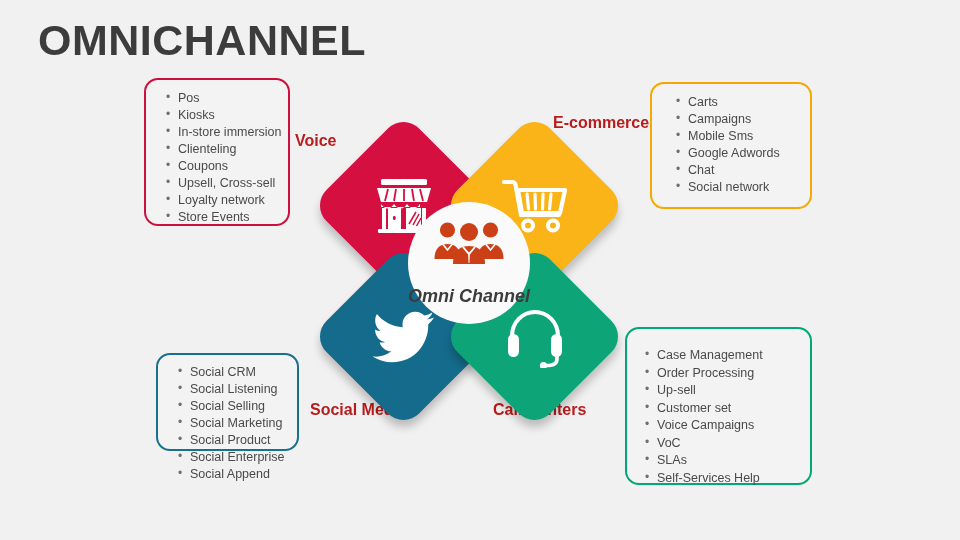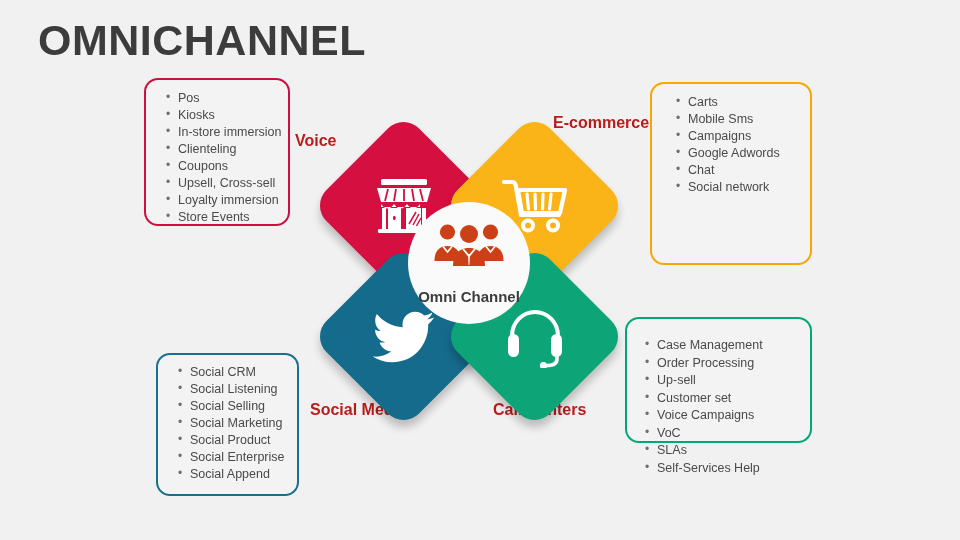--- a/index.html
+++ b/index.html
@@ -44,27 +44,27 @@
   .infobox li::before{
     content:"\2022";
     position:absolute;left:2px;top:-1px;
     color:#6E6E6E;
     font-size:12px;
   }
 
   #box-stores{left:144px;top:78px;width:146px;height:148px;border-color:#CE0E3E;}
   #box-stores ul{padding:10px 0 0 18px;}
 
-  #box-ecommerce{left:650px;top:82px;width:162px;height:183px;border-color:#F5A800;}
+  #box-ecommerce{left:650px;top:82px;width:162px;height:127px;border-color:#F5A800;}
   #box-ecommerce ul{padding:10px 0 0 22px;}
 
-  #box-social{left:156px;top:353px;width:143px;height:143px;border-color:#1A6E8E;}
+  #box-social{left:156px;top:353px;width:143px;height:98px;border-color:#1A6E8E;}
   #box-social ul{padding:9px 0 0 18px;}
 
-  #box-callcenters{left:625px;top:317px;width:187px;height:126px;border-color:#00A877;}
+  #box-callcenters{left:625px;top:327px;width:187px;height:158px;border-color:#00A877;}
   #box-callcenters ul{padding:18px 0 0 16px;}
   #box-callcenters li{line-height:17.5px;}
 
   
   .chlabel{
     position:absolute;
     font-size:16px;font-weight:bold;
     color:#b91c1c;
     white-space:nowrap;
     font-family:"Liberation Sans", sans-serif;
@@ -102,51 +102,52 @@
     position:absolute;
     left:78px;top:64px;
     width:122px;height:122px;
     border-radius:50%;
     background:#FAFAFA;
     display:flex;flex-direction:column;
     align-items:center;justify-content:center;
     z-index:5;
   }
   #hub .hub-label{
-    font-size:15px;font-weight:bold;color:#3C3C3C;
+    font-size:18px;font-weight:bold;color:#3C3C3C;
     margin-top:17px;white-space:nowrap;
     font-family:"Liberation Sans", sans-serif;
+    font-style:italic;
   }
   .glyph svg{display:block;}
 </style>
 </head>
 <body>
 
 <div id="slide">
 
   <div class="title">OMNICHANNEL</div>
 
   <div class="infobox" id="box-stores">
     <ul>
         <li>Pos</li>
         <li>Kiosks</li>
         <li>In-store immersion</li>
         <li>Clienteling</li>
         <li>Coupons</li>
         <li>Upsell, Cross-sell</li>
-        <li>Loyalty immersion</li>
+        <li>Loyalty network</li>
         <li>Store Events</li>
       </ul>
   </div>
 
   <div class="infobox" id="box-ecommerce">
     <ul>
         <li>Carts</li>
+        <li>Campaigns</li>
         <li>Mobile Sms</li>
-        <li>Campaigns</li>
         <li>Google Adwords</li>
         <li>Chat</li>
         <li>Social network</li>
       </ul>
   </div>
 
   <div class="infobox" id="box-social">
     <ul>
         <li>Social CRM</li>
         <li>Social Listening</li>

